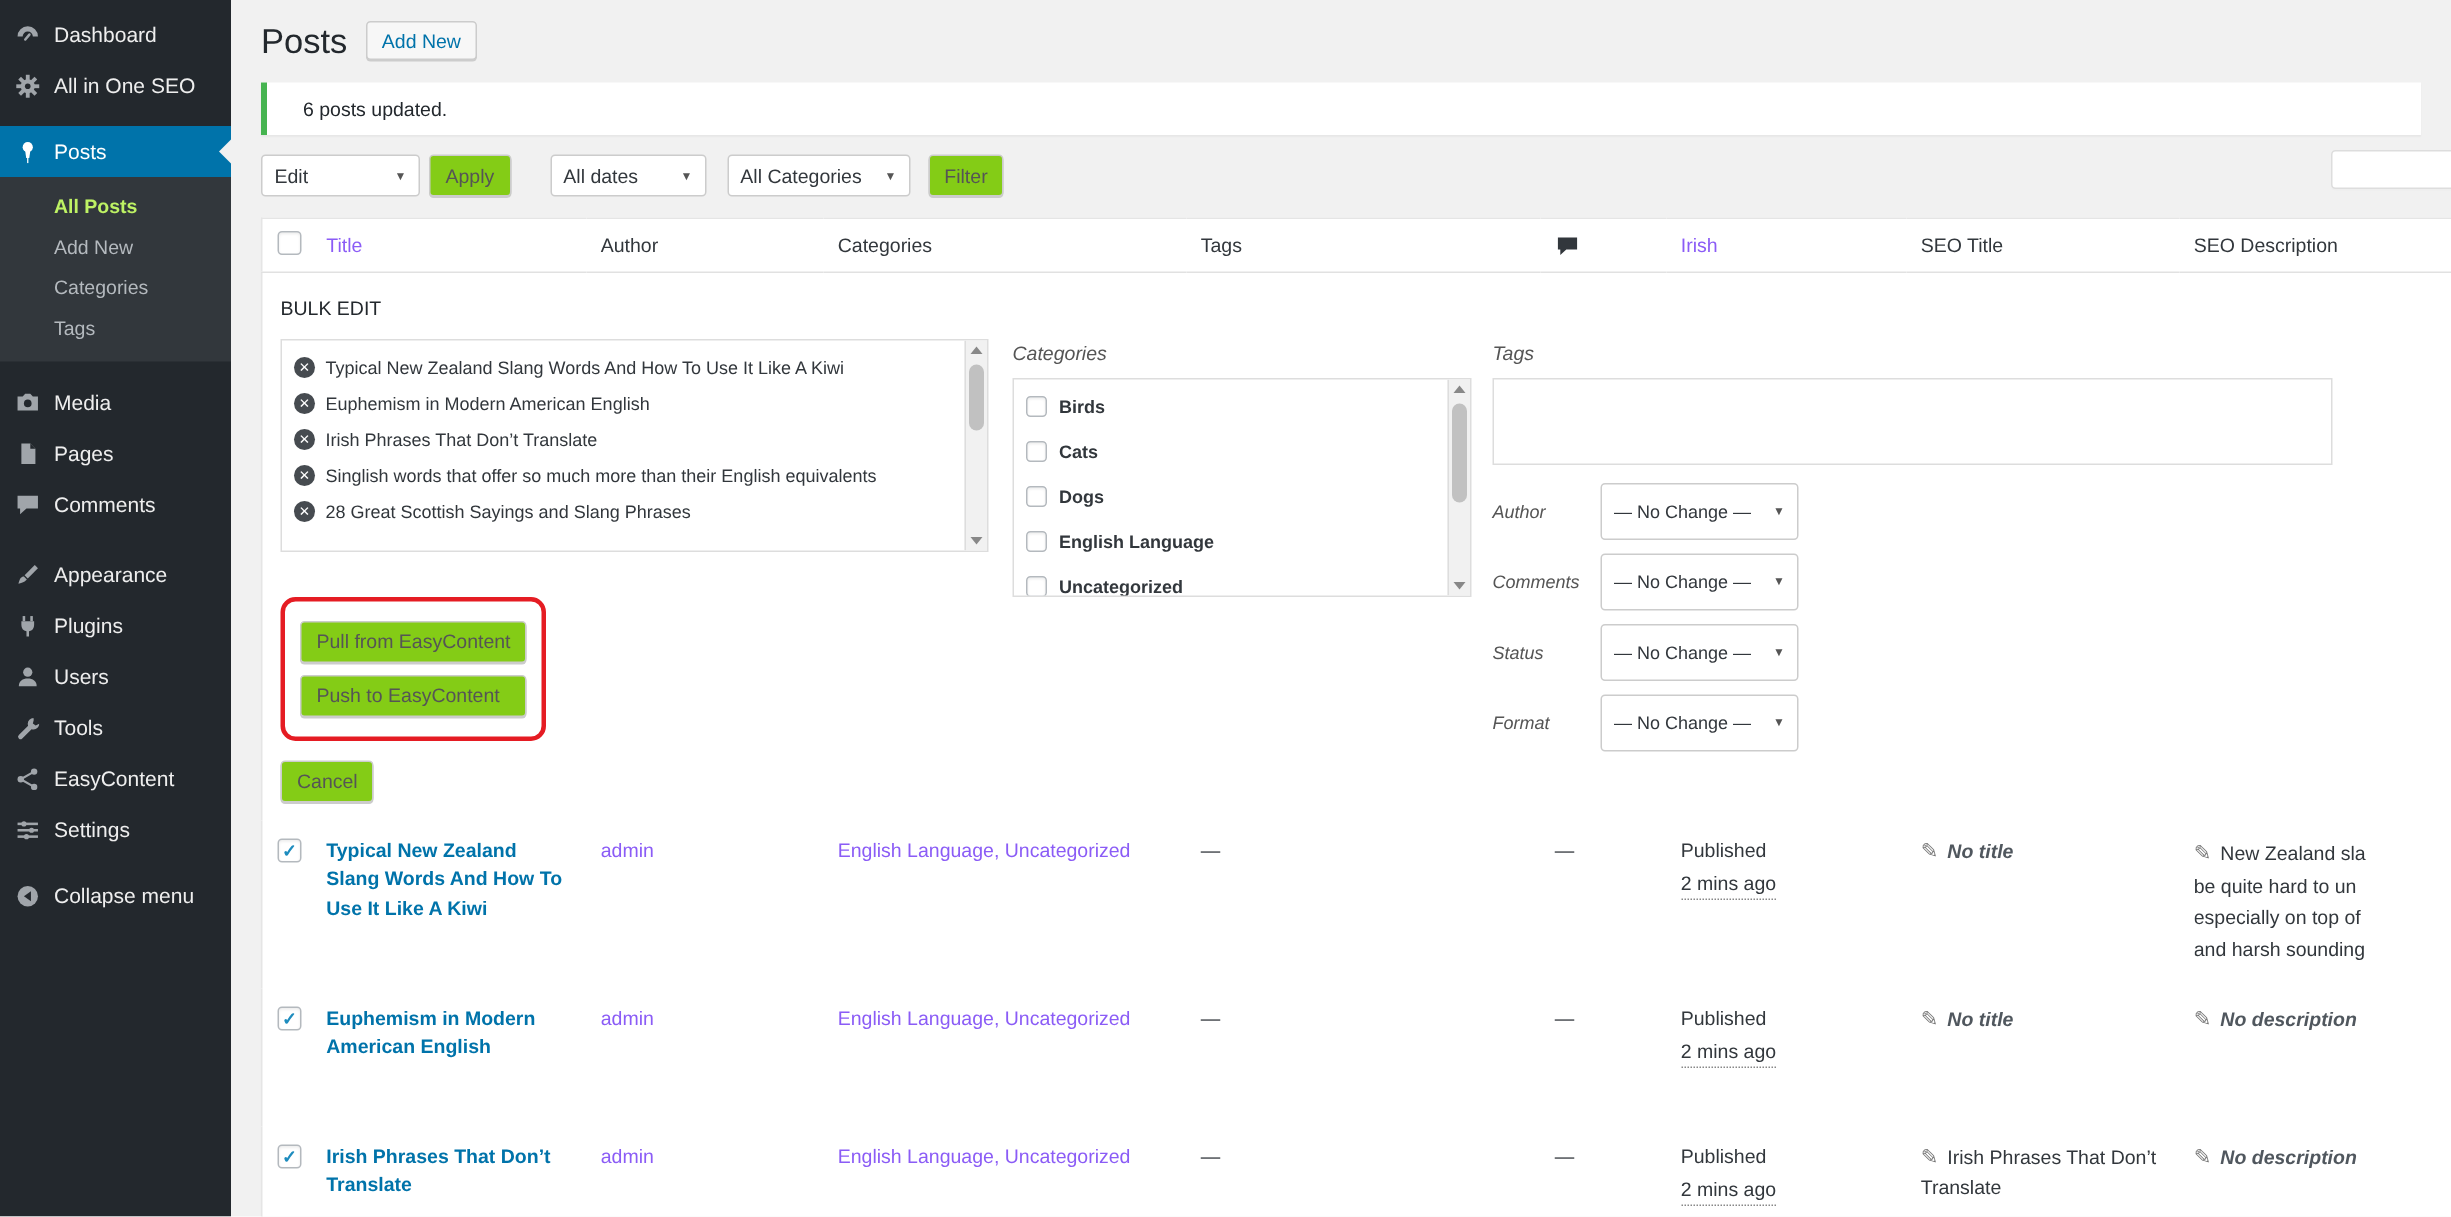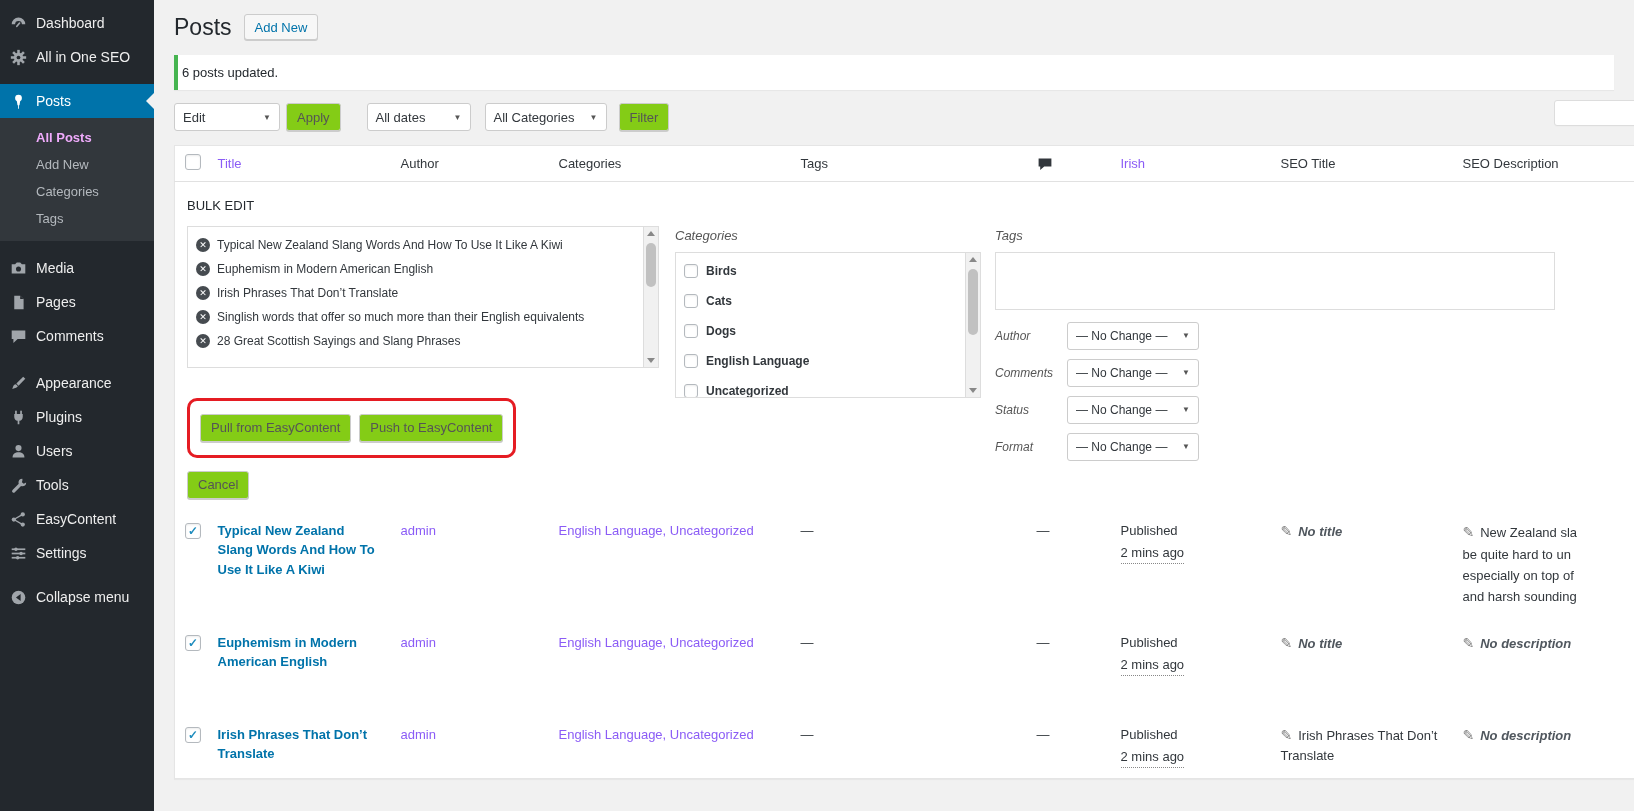--- a/index.html
+++ b/index.html
@@ -18,30 +18,30 @@
   .menu-item { display:flex; align-items:center; height:34px; color:#eee; font-size:14px; cursor:pointer; position:relative; }
   .menu-icon { width:36px; display:flex; justify-content:center; align-items:center; color:#a0a5aa; flex:none; }
   .menu-icon svg { width:17px; height:17px; display:block; }
   .menu-item.active { background:#0073aa; color:#fff; }
   .menu-item.active .menu-icon { color:#fff; }
   .menu-item.active::after { content:""; position:absolute; right:0; top:50%; margin-top:-8px; border:8px solid transparent; border-right-color:#f1f1f1; }
   .gap-sm { margin-top:10px; }
   .gap-md { margin-top:13px; }
   .submenu { background:#32373c; padding:6px 0 9px; list-style:none; margin:0; }
   .submenu-item { padding:6px 0 6px 36px; font-size:13px; color:#b4b9be; cursor:pointer; }
-  .submenu-item.current { color:#f0abfc; font-weight:bold; }
+  .submenu-item.current { color:#bef264; font-weight:bold; }
 
   
   #content { margin-left:154px; padding:9px 0 0 20px; }
   .page-title-row { display:flex; align-items:center; height:36px; }
   .page-title { font-size:23px; font-weight:400; color:#23282d; margin:0; }
   .btn { display:inline-flex; align-items:center; background:#84cc16; border:1px solid #ccc; border-radius:3px; height:28px; padding:0 10px; font-size:13px; color:#555; box-shadow:0 1px 0 #ccc; cursor:pointer; font-family:inherit; }
   .add-new-btn { margin-left:12px; color:#0073aa; background:#f7f7f7; height:26px; }
 
-  .notice { background:#fff; border-left:4px solid #46b450; box-shadow:0 1px 1px rgba(0,0,0,.04); padding:10px 4px; margin:10px 20px 0 0; color:#23282d; }
+  .notice { background:#fff; border-left:4px solid #46b450; box-shadow:0 1px 1px rgba(0,0,0,.04); padding:10px 24px; margin:10px 20px 0 0; color:#23282d; }
 
   .subsubsub { list-style:none; margin:30px 0 0; padding:0; font-size:13px; color:#646970; }
   .subsubsub li { display:inline; }
   .subsubsub li + li::before { content:"|"; margin:0 7px; color:#646970; }
   .subsubsub a { color:#0073aa; }
   .subsubsub .count { color:#555; margin-left:3px; }
 
   .tablenav { margin-top:13px; display:flex; align-items:center; }
   .wpselect { display:inline-flex; align-items:center; justify-content:space-between; background:#fff; border:1px solid #ccc; border-radius:3px; height:28px; padding:0 8px; font-size:13px; color:#32373c; cursor:pointer; }
   .wpselect .sel-arrow { font-size:8px; color:#555; margin-left:10px; }
@@ -87,23 +87,23 @@
   .field-label { font-style:italic; color:#555; font-size:13px; margin-bottom:7px; }
   .cats-box { height:146px; border:1px solid #ddd; background:#fff; position:relative; padding:9px 22px 0 8px; overflow:hidden; }
   .cat-item { display:flex; align-items:center; margin-bottom:12px; font-size:12px; color:#32373c; }
   .cat-item label { margin-left:8px; cursor:pointer;font-weight:bold; }
 
   .col-right { flex:1; margin-left:14px; min-width:0; }
   .tags-textarea { width:560px; height:58px; border:1px solid #ddd; background:#fff; resize:none; font-family:inherit; display:block; }
   .fields { margin-top:12px; }
   .field-row { display:flex; align-items:center; margin-bottom:9px; }
   .flabel { width:72px; font-style:italic; color:#555; font-size:12px; flex:none; }
-  .field-select { width:132px; height:28px; font-size:12px; }
-
-  .red-box { margin-top:30px; display:inline-flex; gap:8px; padding:13px 10px; border:3px solid #e51c23; border-radius:10px; }
+  .field-select { width:132px; height:38px; font-size:12px; }
+
+  .red-box { margin-top:30px; display:inline-flex; gap:8px; padding:13px 10px; border:3px solid #e51c23; border-radius:10px;flex-direction:column; }
   .cancel-btn { margin-top:13px; }
 
   
   .search-input { position:absolute; top:100px; right:-38px; width:118px; height:26px; border:1px solid #ddd; border-radius:3px; background:#fff; box-shadow:0 1px 0 #eee; padding:0 6px; font-family:inherit; }
 </style>
 </head>
 <body>
 
 <div id="sidebar">
   <ul class="menu-list">

